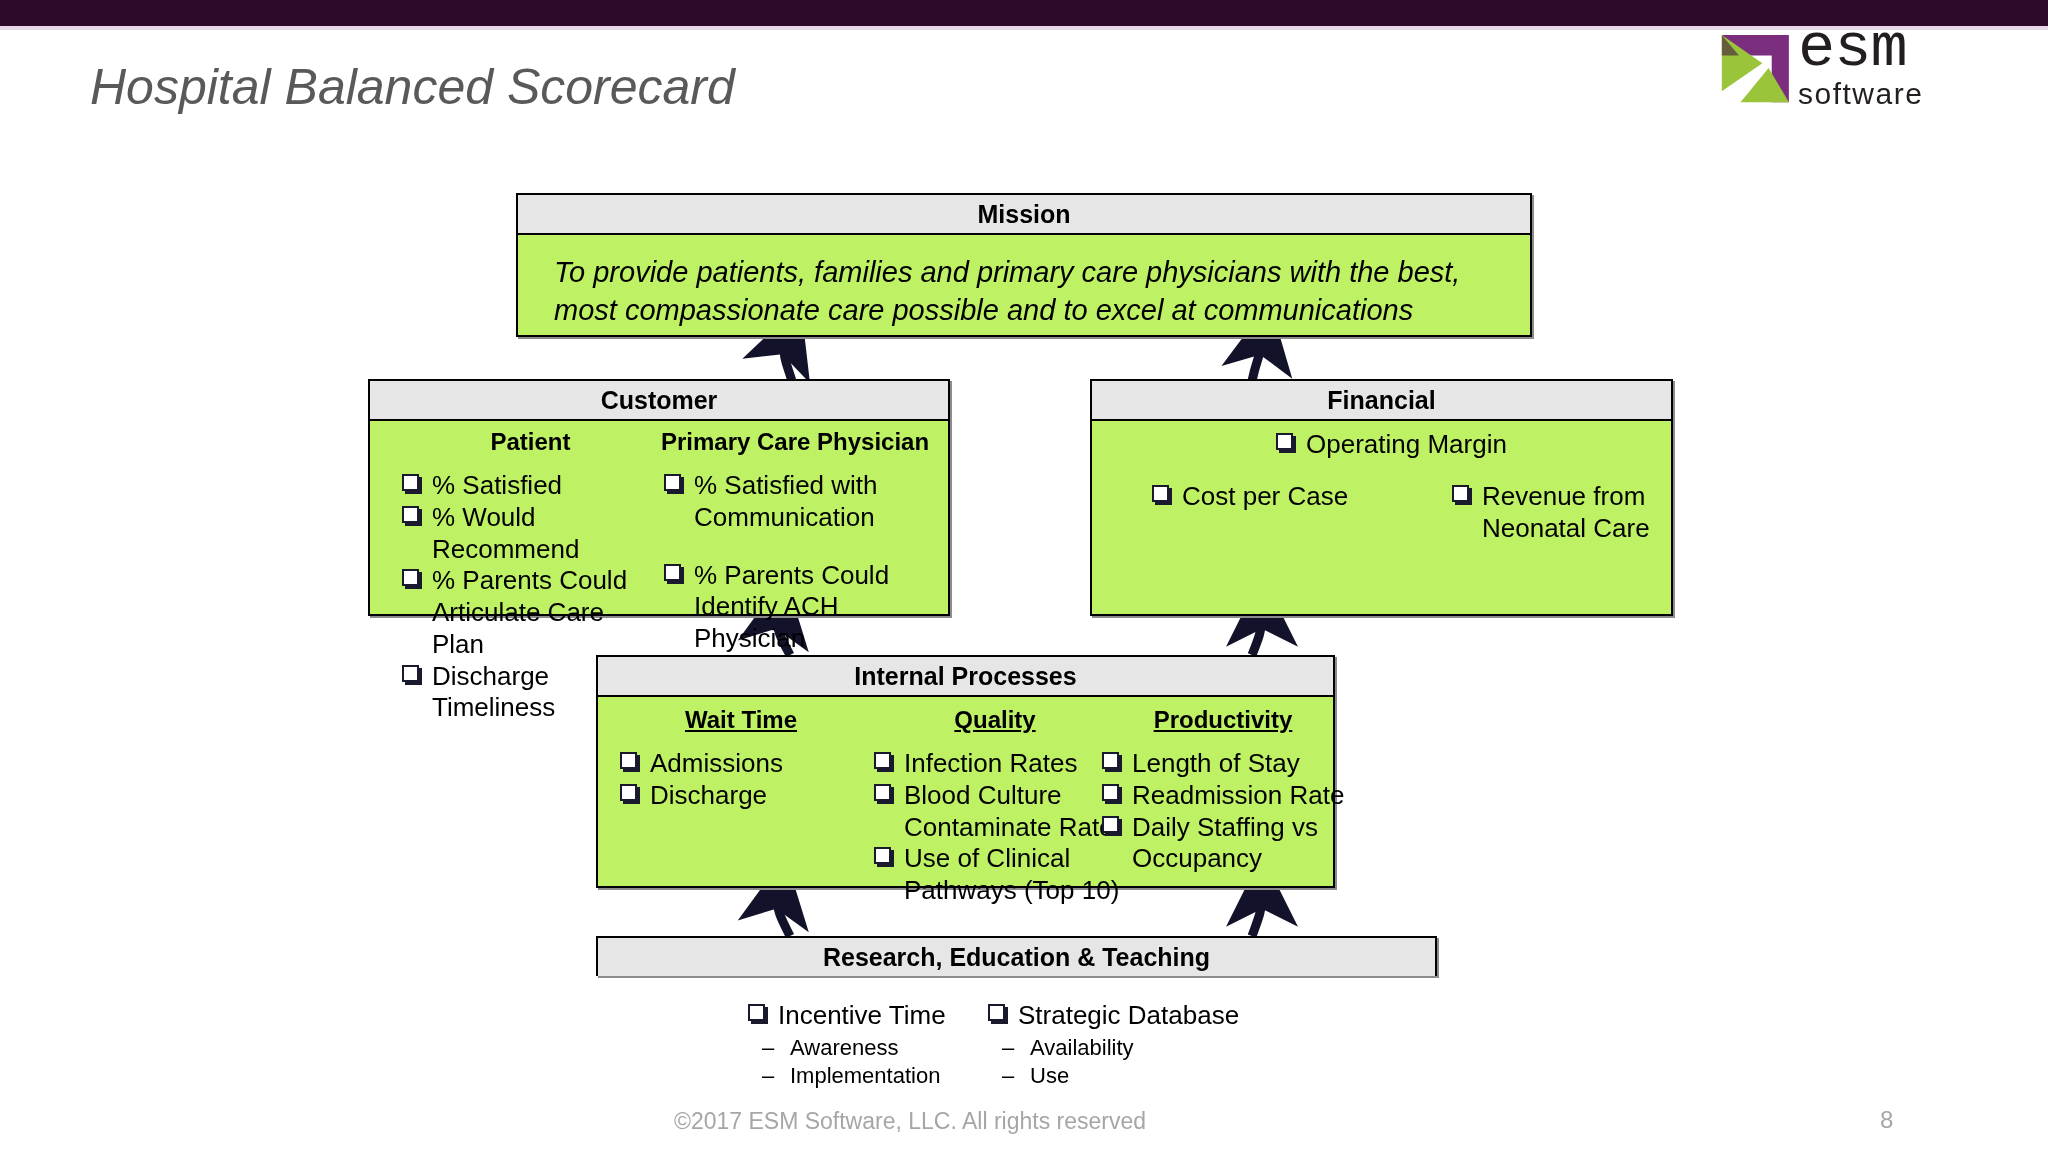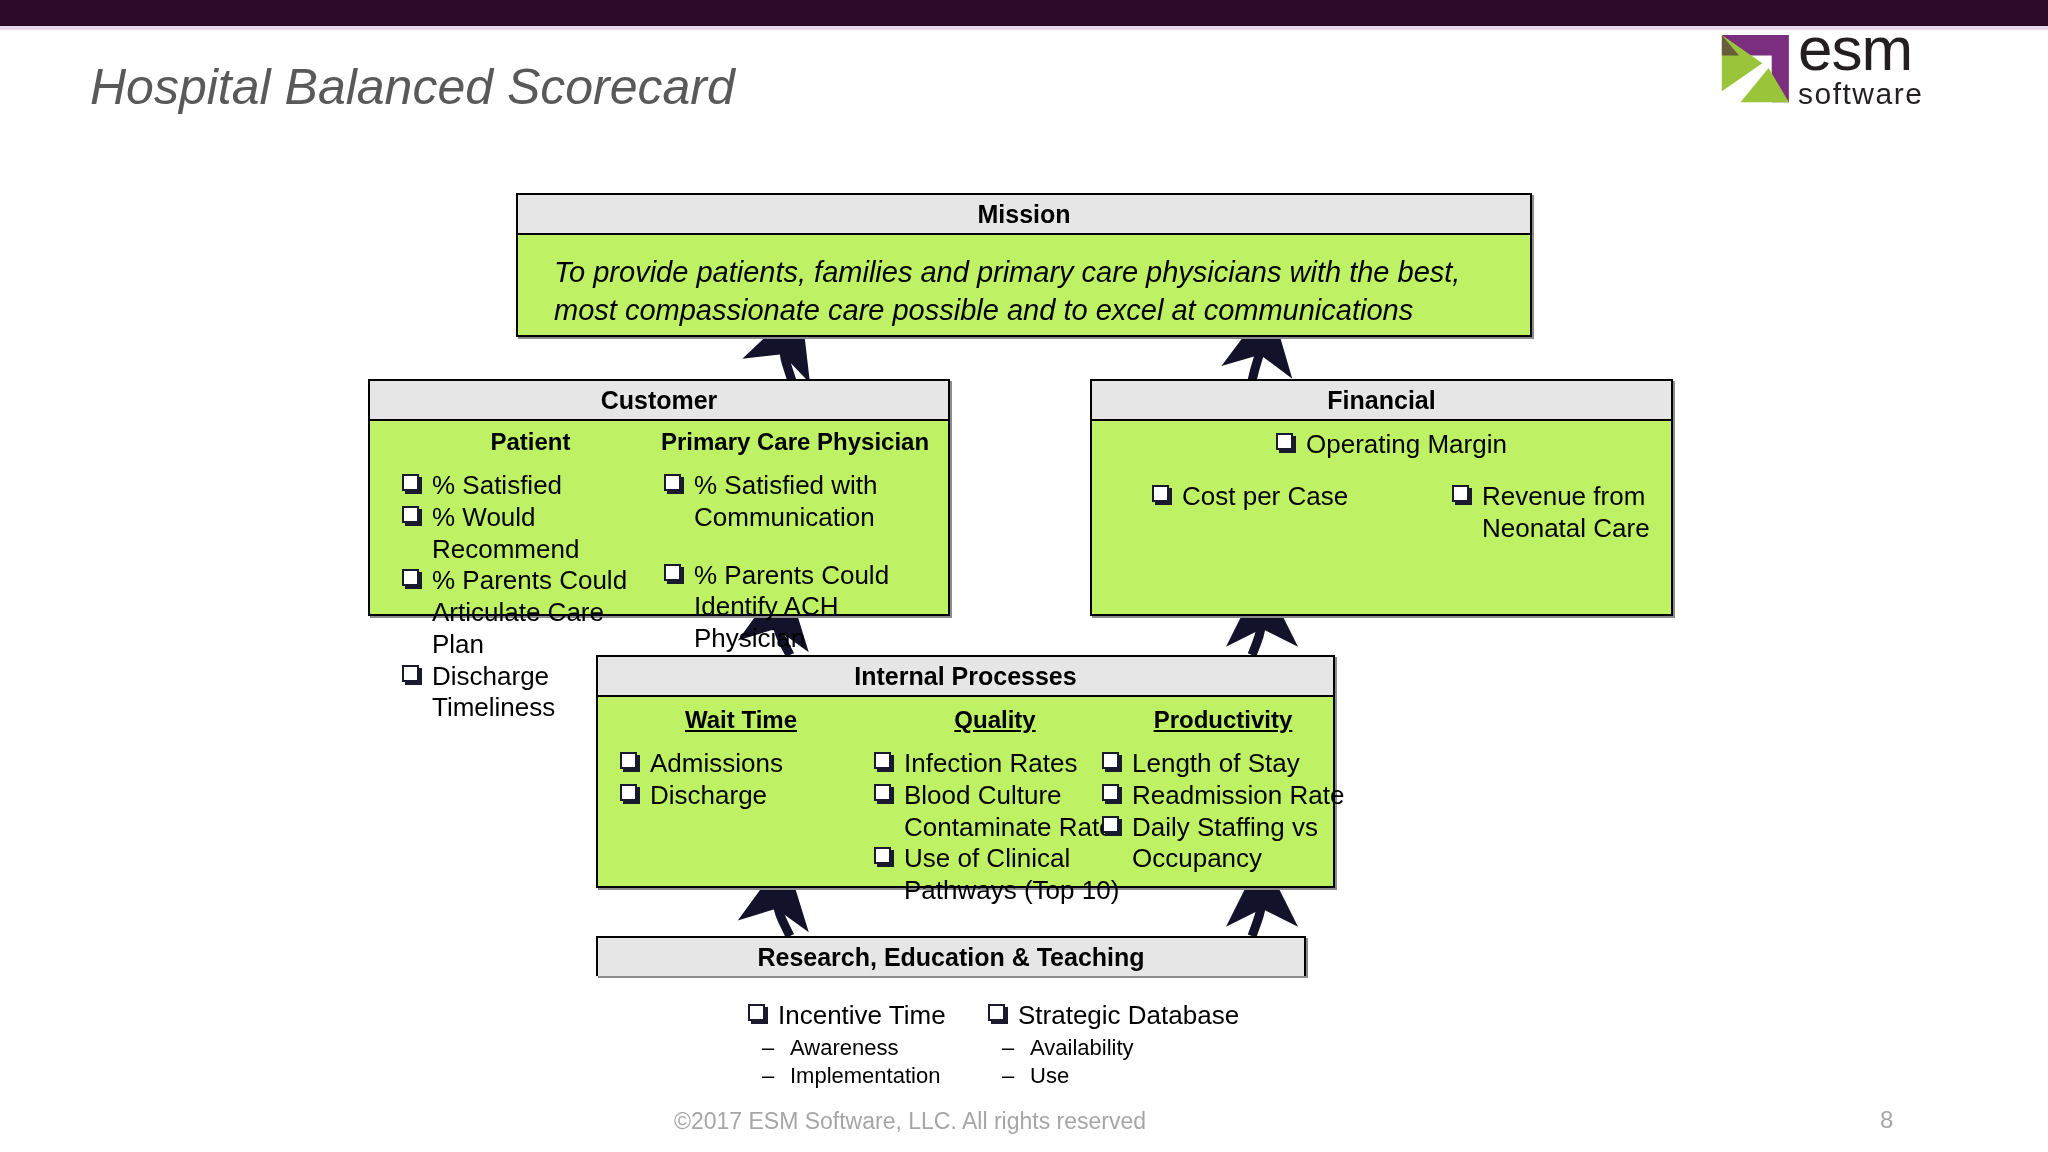--- a/index.html
+++ b/index.html
@@ -55,20 +55,21 @@
   #logo-text {
     position: absolute;
     left: 84px; top: -6px;
     width: 236px;
   }
   .logo-esm {
     font-size: 62px;
     color: #231f20;
     line-height: 0.82;
     letter-spacing: -1px;
+    font-family: Liberation Mono, monospace;
   }
   .logo-software {
     font-size: 30px;
     color: #231f20;
     letter-spacing: 1.5px;
     margin-top: 2px;
   }
 
   
   .pbox {
@@ -135,21 +136,21 @@
     width: 200px;
   }
 
   
   #internal-box { left: 596px; top: 655px; width: 739px; height: 233px; }
   #ip-col-wait { position: absolute; left: 18px;  top: 8px; width: 250px; }
   #ip-col-qual { position: absolute; left: 272px; top: 8px; width: 250px; }
   #ip-col-prod { position: absolute; left: 500px; top: 8px; width: 250px; }
 
   
-  #research-box { left: 596px; top: 936px; width: 710px; height: 40px; }
+  #research-box { left: 596px; top: 936px; width: 841px; height: 40px; }
   #research-box .pbox-head { border-bottom: none; }
   #research-lists {
     position: absolute;
     left: 596px; top: 1000px;
     width: 858px;
     height: 90px;
   }
   #res-col-a { position: absolute; left: 148px; top: 0; width: 290px; }
   #res-col-b { position: absolute; left: 388px; top: 0; width: 300px; }
 

